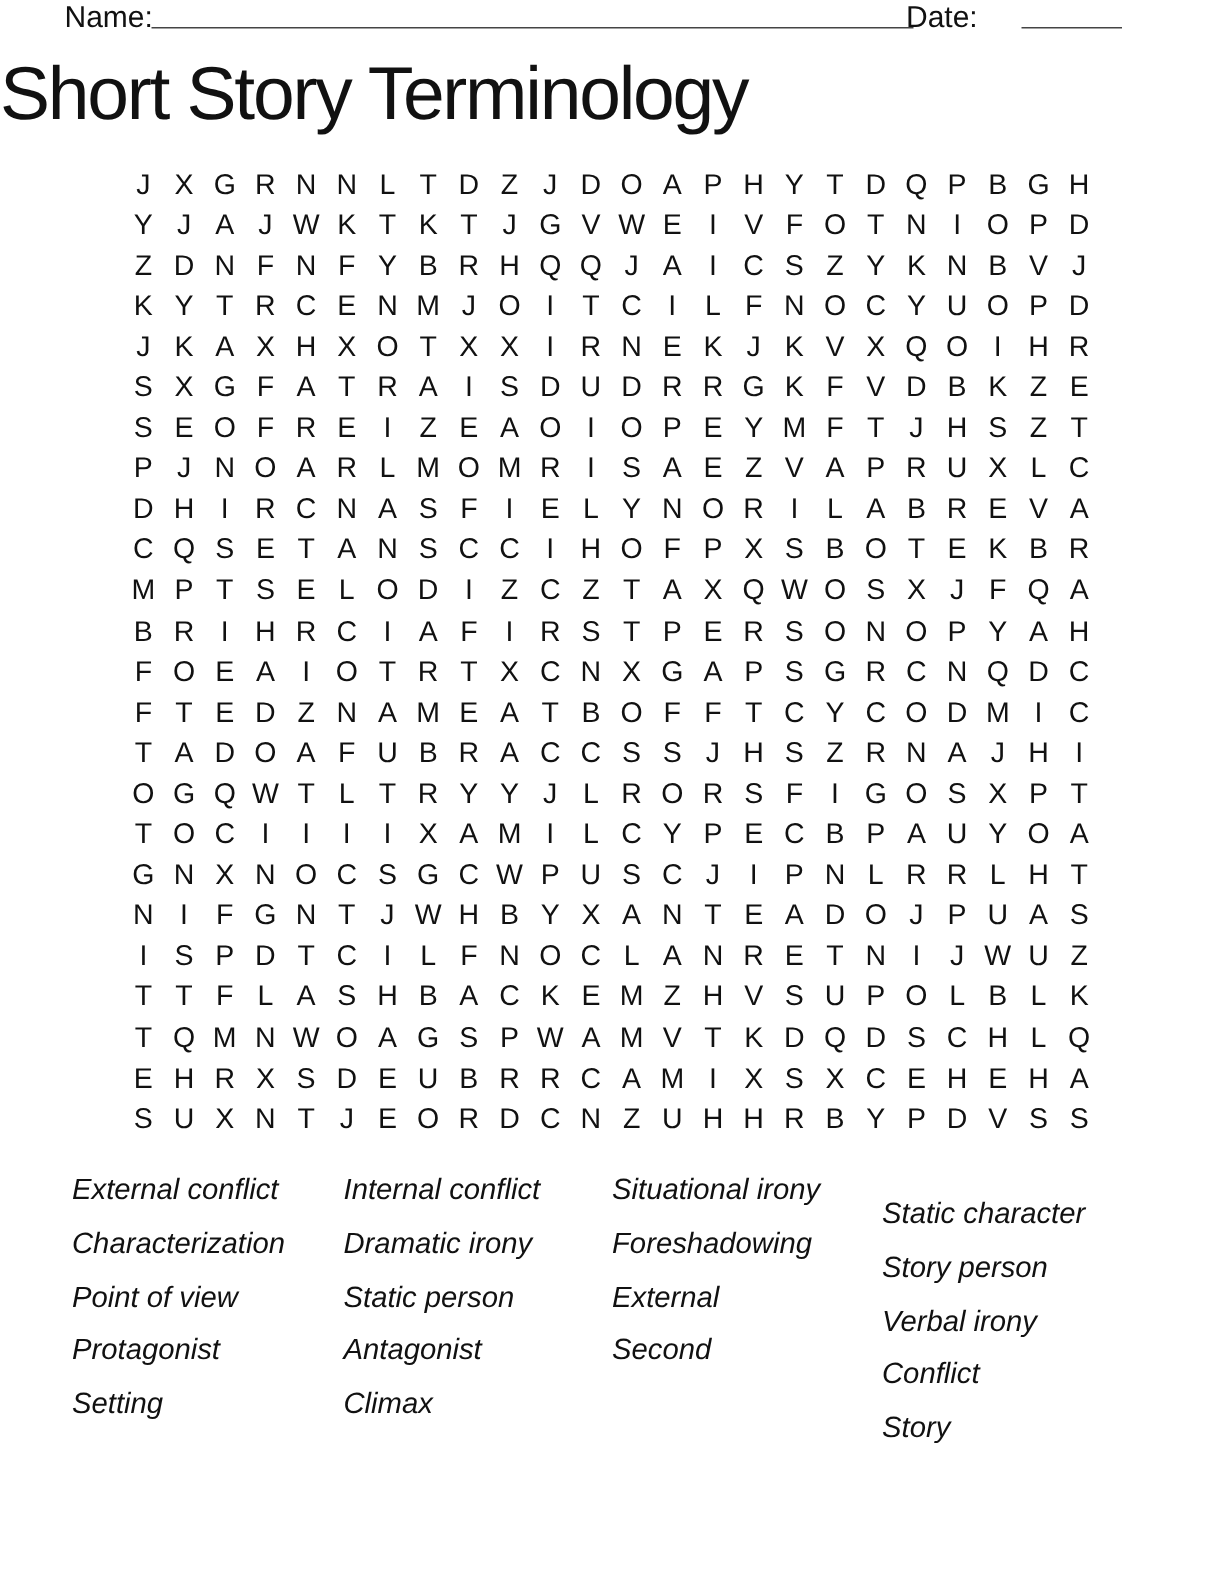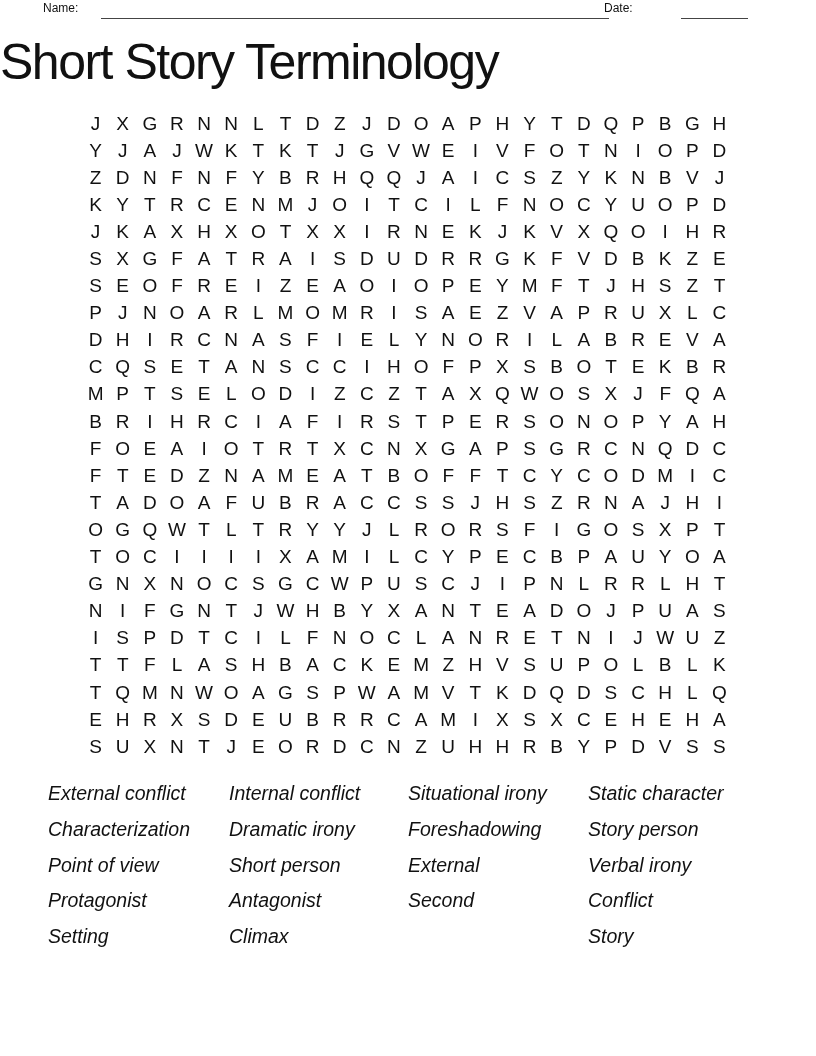--- a/index.html
+++ b/index.html
@@ -11,21 +11,21 @@
   html, body { margin: 0; padding: 0; }
   body {
     width: 816px; height: 1056px;
     background: var(--bg);
     font-family: "Liberation Sans", sans-serif;
     color: var(--text);
   }
   .page { position: relative; width: 816px; height: 1056px; overflow: hidden; }
 
   
-  .hdr-label { position: absolute; top: 1px; font-size: 12px; color: var(--text); }
+  .hdr-label { position: absolute; top: 1px; font-size: 20px; color: var(--text); }
   .name-label { left: 43px; }
   .date-label { left: 604px; }
   .blank-line { position: absolute; top: 0; height: 19px; border-bottom: 1.5px solid var(--rule); }
   .name-line { left: 101px; width: 508px; }
   .date-line { left: 681px; width: 67px; }
 
   
   .title {
     position: absolute; left: 0; right: 0; top: 33px;
     margin: 0; 
@@ -652,31 +652,31 @@
       <div class="word-col" style="left: 48px;">
         <div class="word">External conflict</div>
         <div class="word">Characterization</div>
         <div class="word">Point of view</div>
         <div class="word">Protagonist</div>
         <div class="word">Setting</div>
       </div>
       <div class="word-col" style="left: 229px;">
         <div class="word">Internal conflict</div>
         <div class="word">Dramatic irony</div>
-        <div class="word">Short person</div>
+        <div class="word">Static person</div>
         <div class="word">Antagonist</div>
         <div class="word">Climax</div>
       </div>
       <div class="word-col" style="left: 408px;">
         <div class="word">Situational irony</div>
         <div class="word">Foreshadowing</div>
         <div class="word">External</div>
         <div class="word">Second</div>
       </div>
-      <div class="word-col" style="left: 588px;">
+      <div class="word-col" style="left: 588px; margin-top: 16px;">
         <div class="word">Static character</div>
         <div class="word">Story person</div>
         <div class="word">Verbal irony</div>
         <div class="word">Conflict</div>
         <div class="word">Story</div>
       </div>
     </div>
 
 </div>
 

